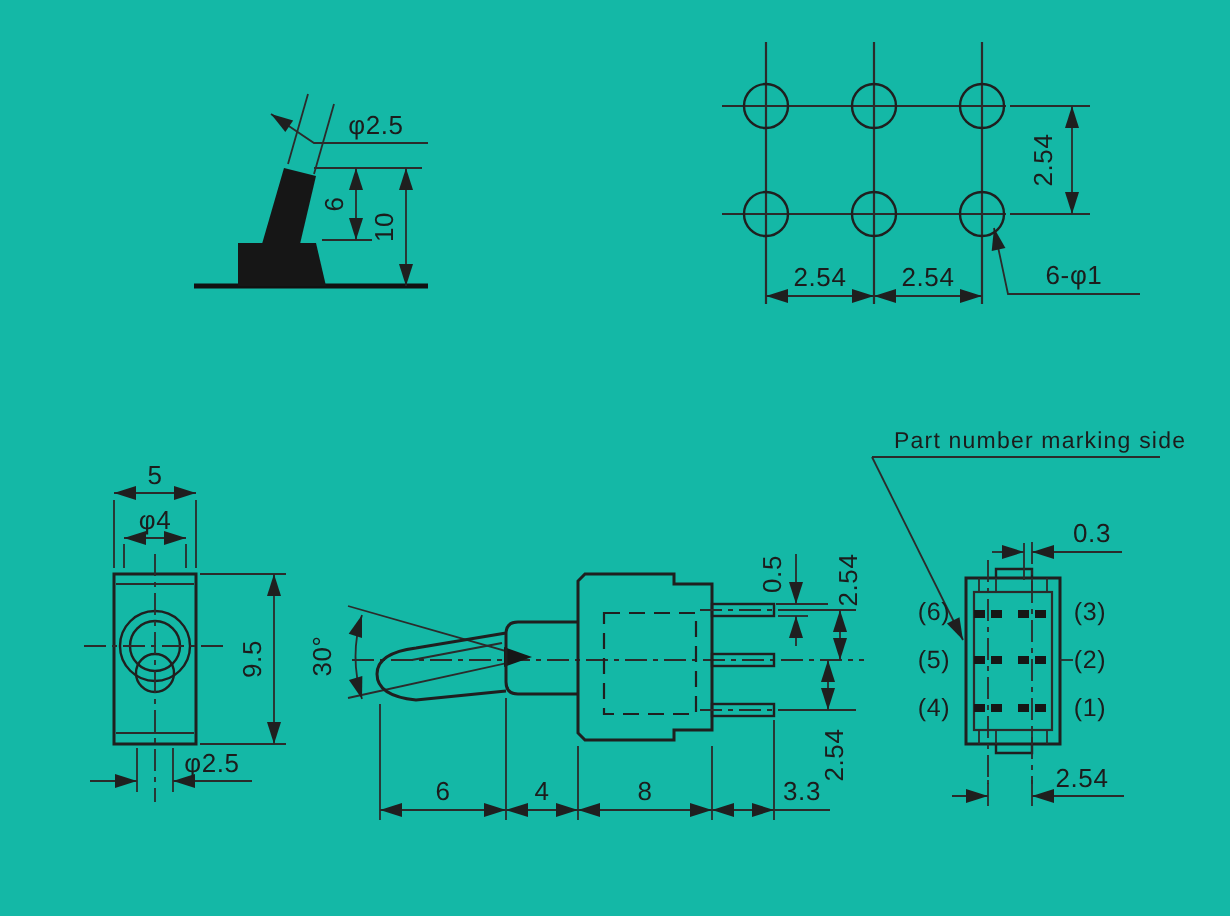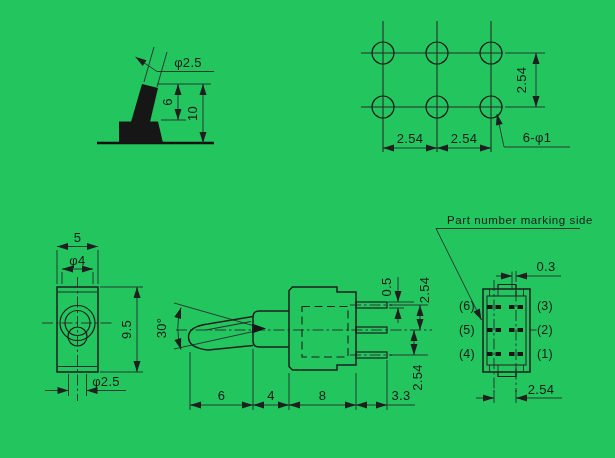--- a/index.html
+++ b/index.html
@@ -1,17 +1,17 @@
 <!DOCTYPE html>
 <html><head>
 <meta charset="utf-8">
 <style>
   html,body{margin:0;padding:0;background:#e8e8e8;}
   #sheet{
-    width:615px;height:458px;background:#22c55e;position:relative;overflow:hidden;
+    width:615px;height:458px;background:#14b8a6;position:relative;overflow:hidden;
     font-family:"Liberation Sans",sans-serif;
   }
   svg{display:block}
   svg text{
     fill:#1c1c1c;
     font-family:"Liberation Sans",sans-serif;
     font-size:13px;
     letter-spacing:0.3px;
   }
   svg text.small{font-size:11.5px;letter-spacing:0.6px;}

